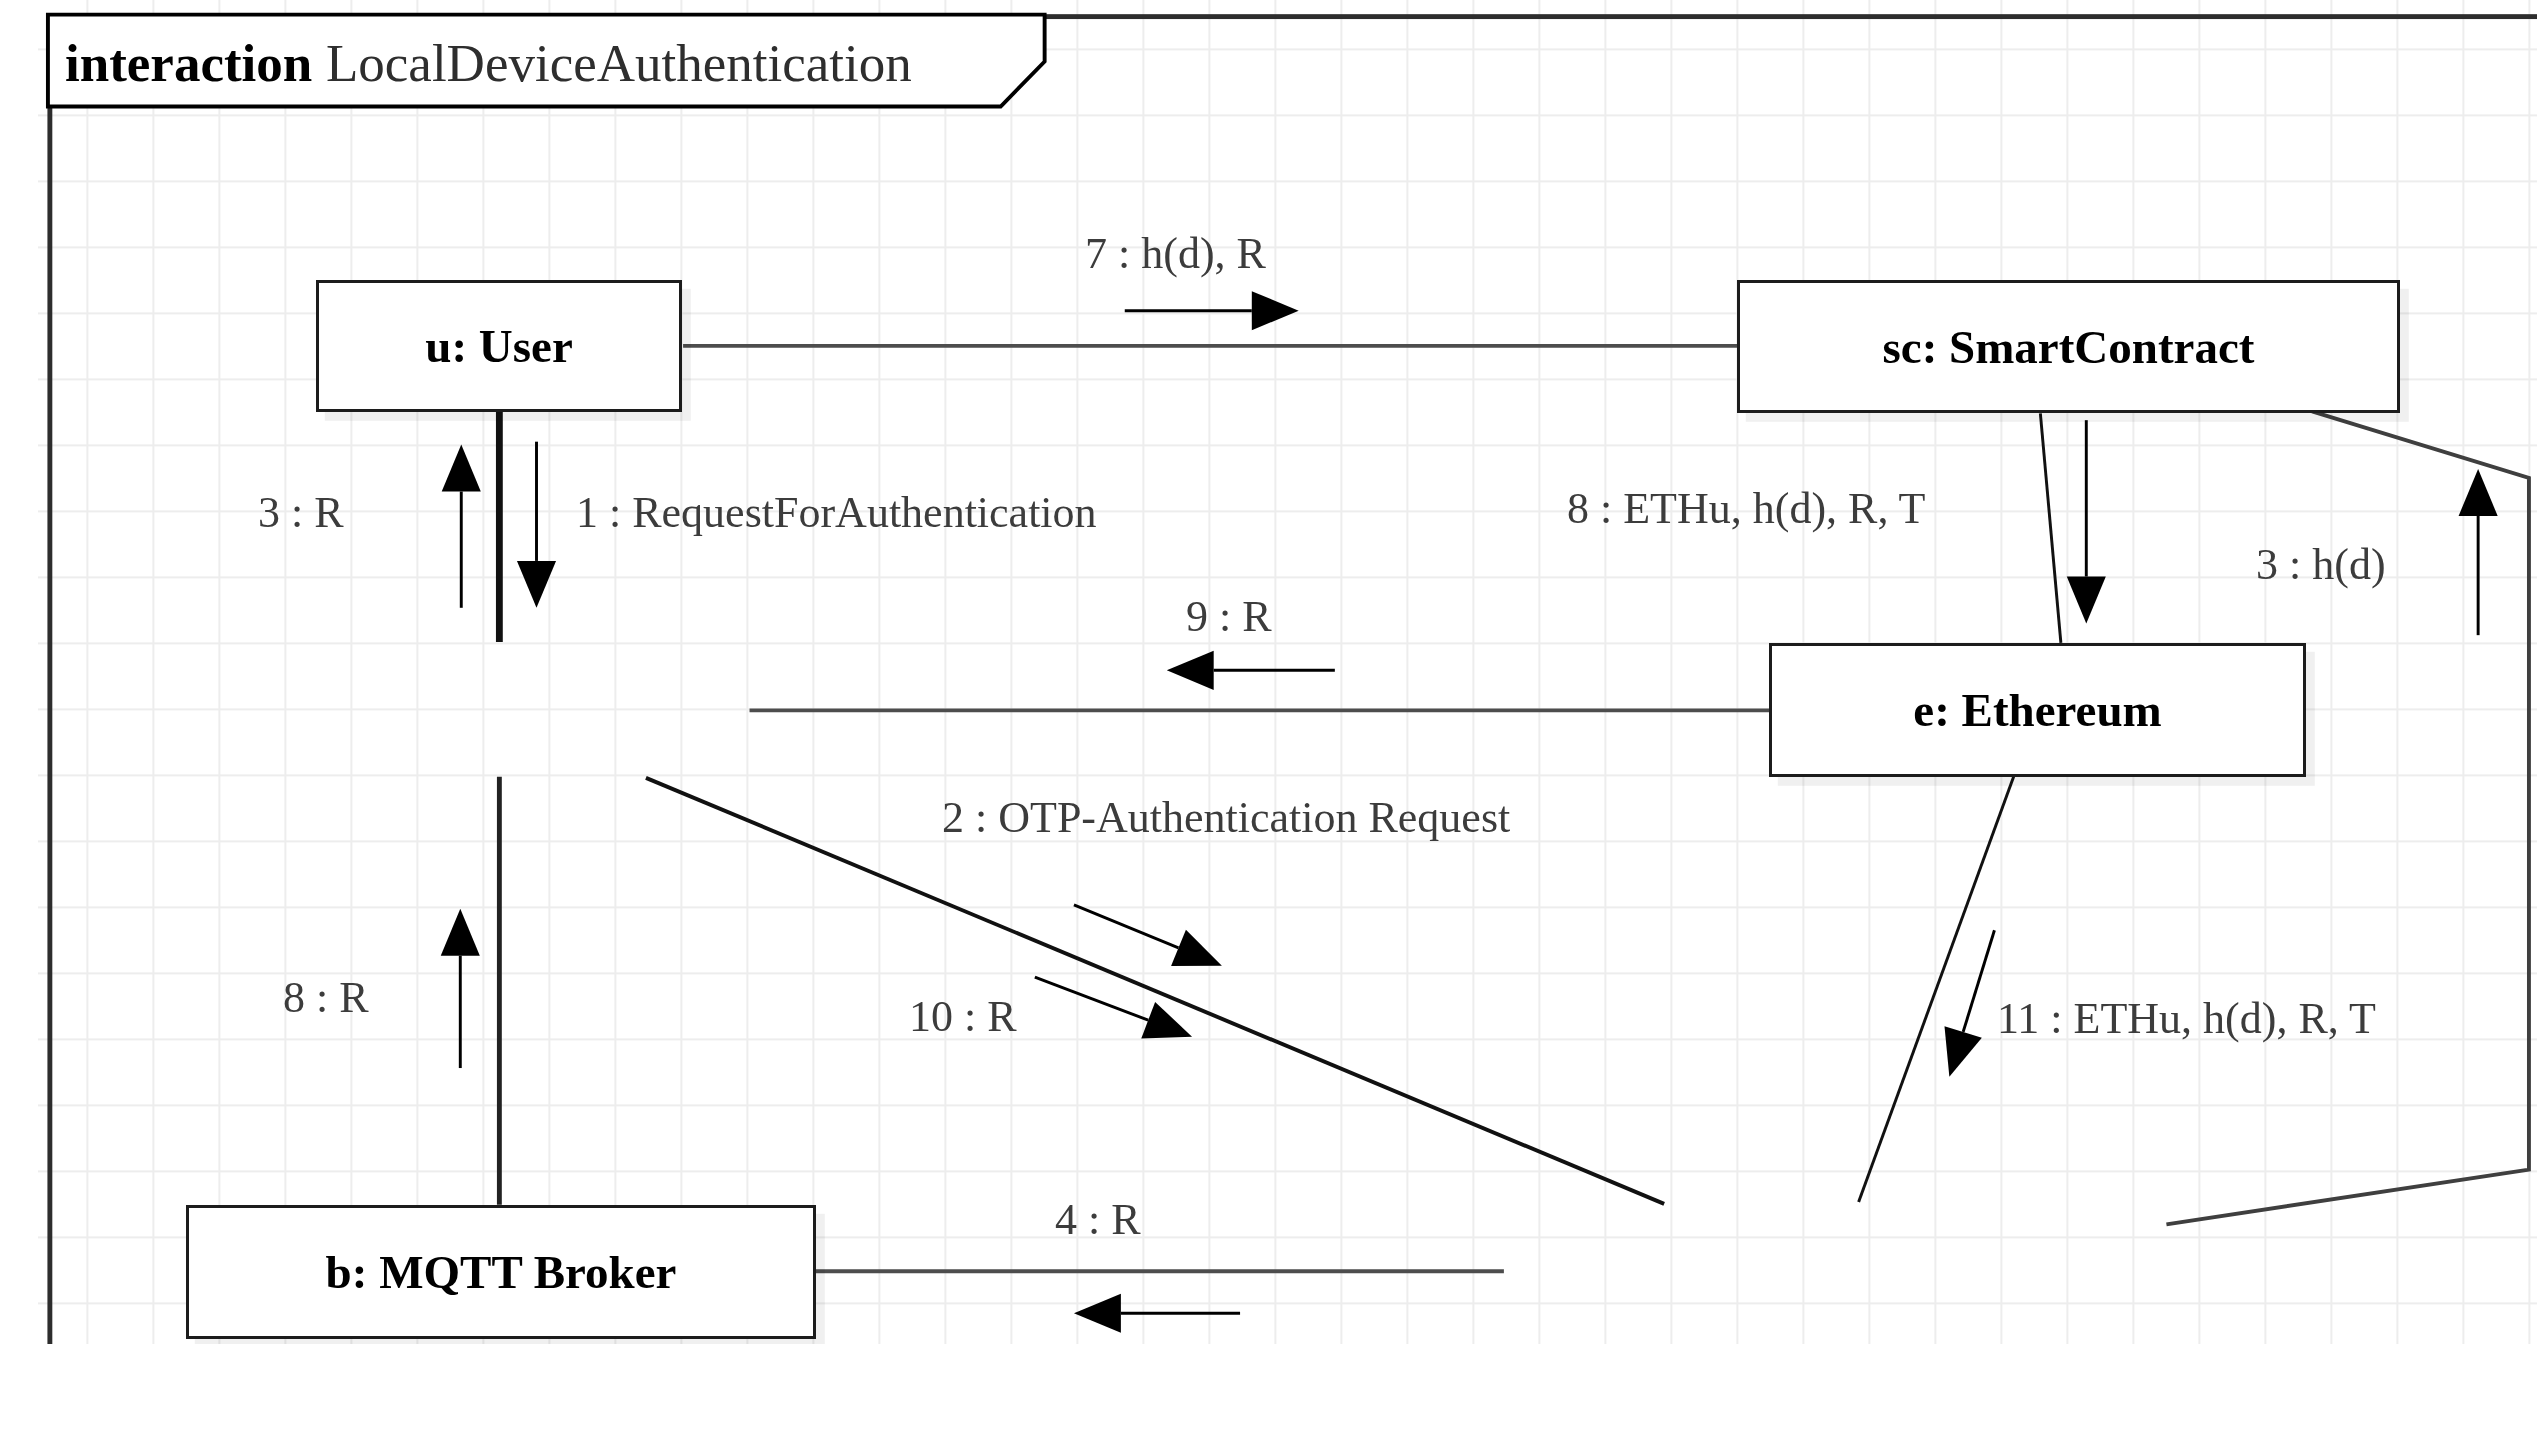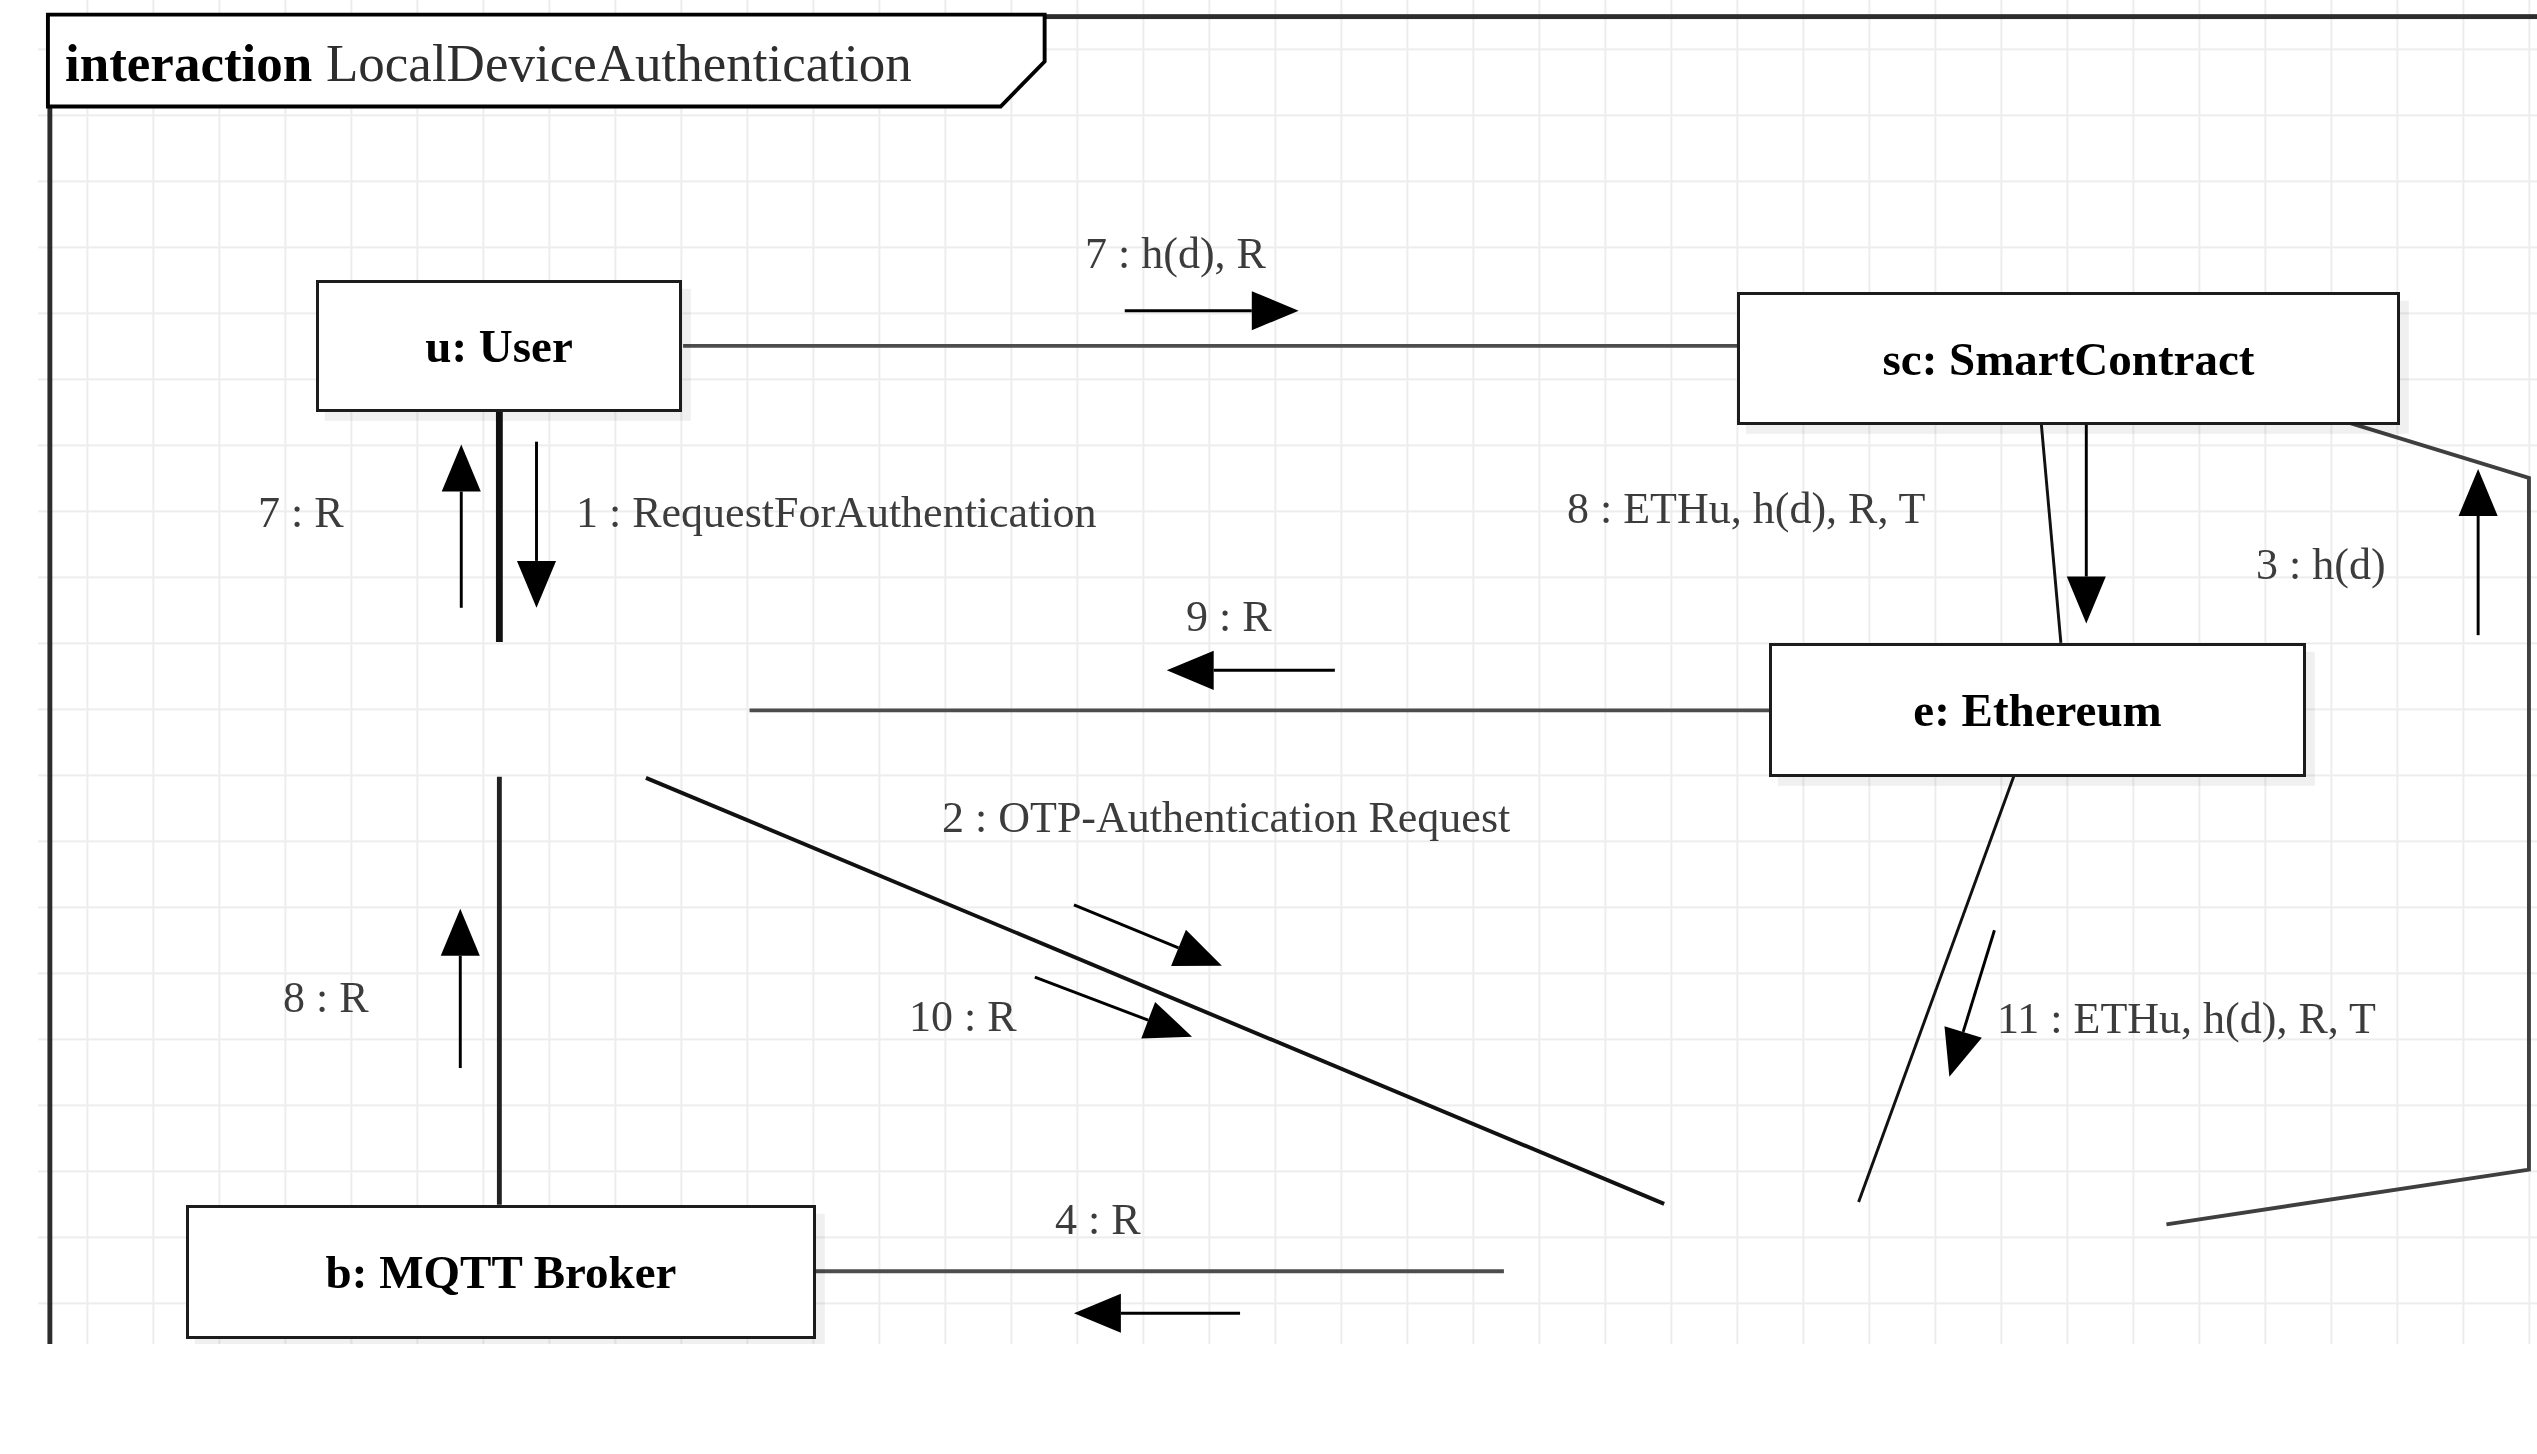--- a/index.html
+++ b/index.html
@@ -78,36 +78,36 @@
     <polygon points="10,15 1030,15 1030,63 985,109 10,109" fill="#ffffff" stroke="#000" stroke-width="4"></polygon>
   </svg>
 
   <div id="title">
     <span class="kw">interaction</span><span class="nm">LocalDeviceAuthentication</span>
   </div>
 
   <div class="node" style="left:278px;top:280px;width:366px;height:132px;justify-content:center;">
     <span>u: User</span>
   </div>
-  <div class="node" style="left:1699px;top:292px;width:663px;height:133px;">
+  <div class="node" style="left:1699px;top:280px;width:663px;height:133px;">
     <span>sc: SmartContract</span>
   </div>
   <div class="node" style="left:1731px;top:643px;width:537px;height:134px;">
     <span>e: Ethereum</span>
   </div>
   <div class="node" style="left:148px;top:1205px;width:630px;height:134px;">
     <span>b: MQTT Broker</span>
   </div>
 
   <div class="msg" style="left:538px;top:489px;">1 : RequestForAuthentication</div>
   <div class="msg" style="left:904px;top:794px;">2 : OTP-Authentication Request</div>
   <div class="msg" style="left:2218px;top:541px;text-align:right;">3 : h(d)</div>
   <div class="msg" style="left:1017px;top:1196px;">4 : R</div>
   <div class="msg" style="left:245px;top:974px;">8 : R</div>
-  <div class="msg" style="left:220px;top:489px;">7 : R</div>
+  <div class="msg" style="left:220px;top:489px;">3 : R</div>
   <div class="msg" style="left:1047px;top:230px;">7 : h(d), R</div>
   <div class="msg" style="left:1529px;top:485px;">8 : ETHu, h(d), R, T</div>
   <div class="msg" style="left:1148px;top:593px;">9 : R</div>
   <div class="msg" style="left:871px;top:993px;">10 : R</div>
   <div class="msg" style="left:1959px;top:995px;">11 : ETHu, h(d), R, T</div>
 
 </div>
 
 
 </body></html>

